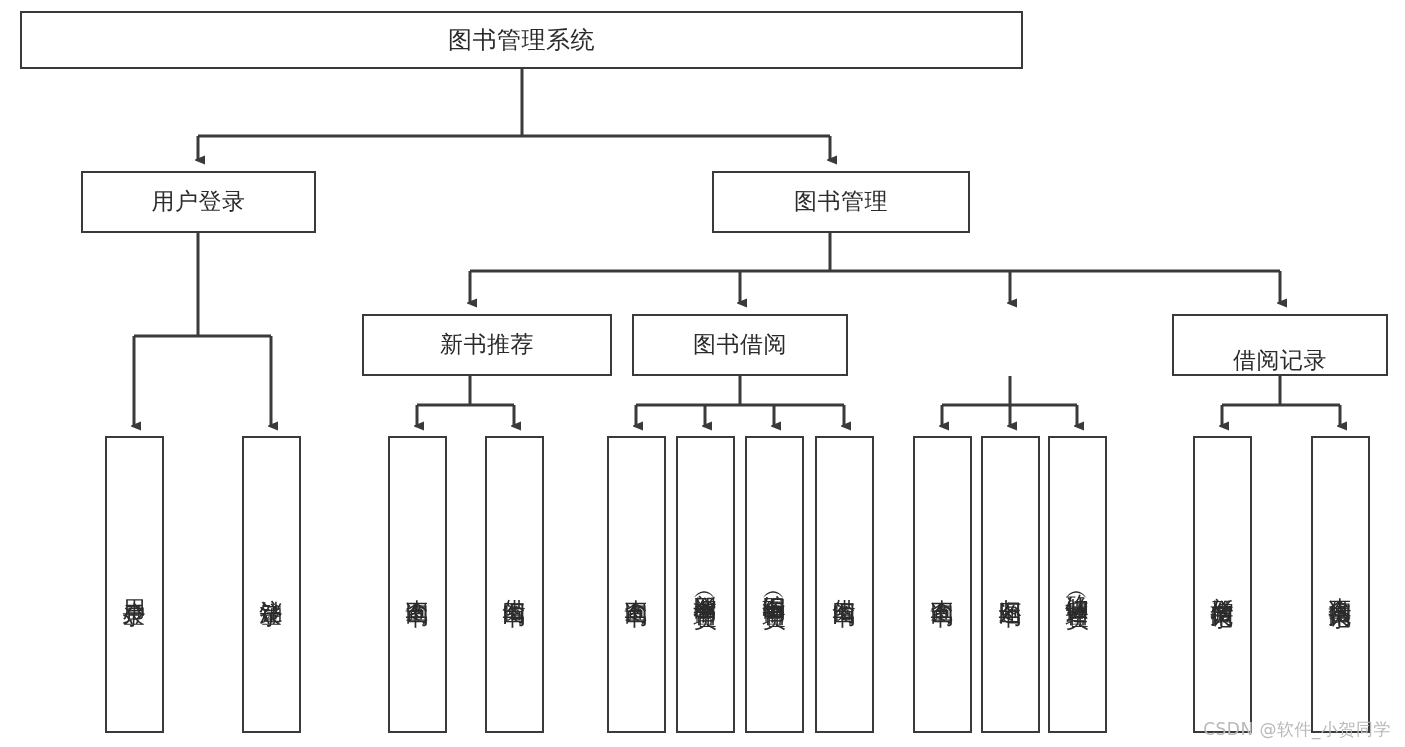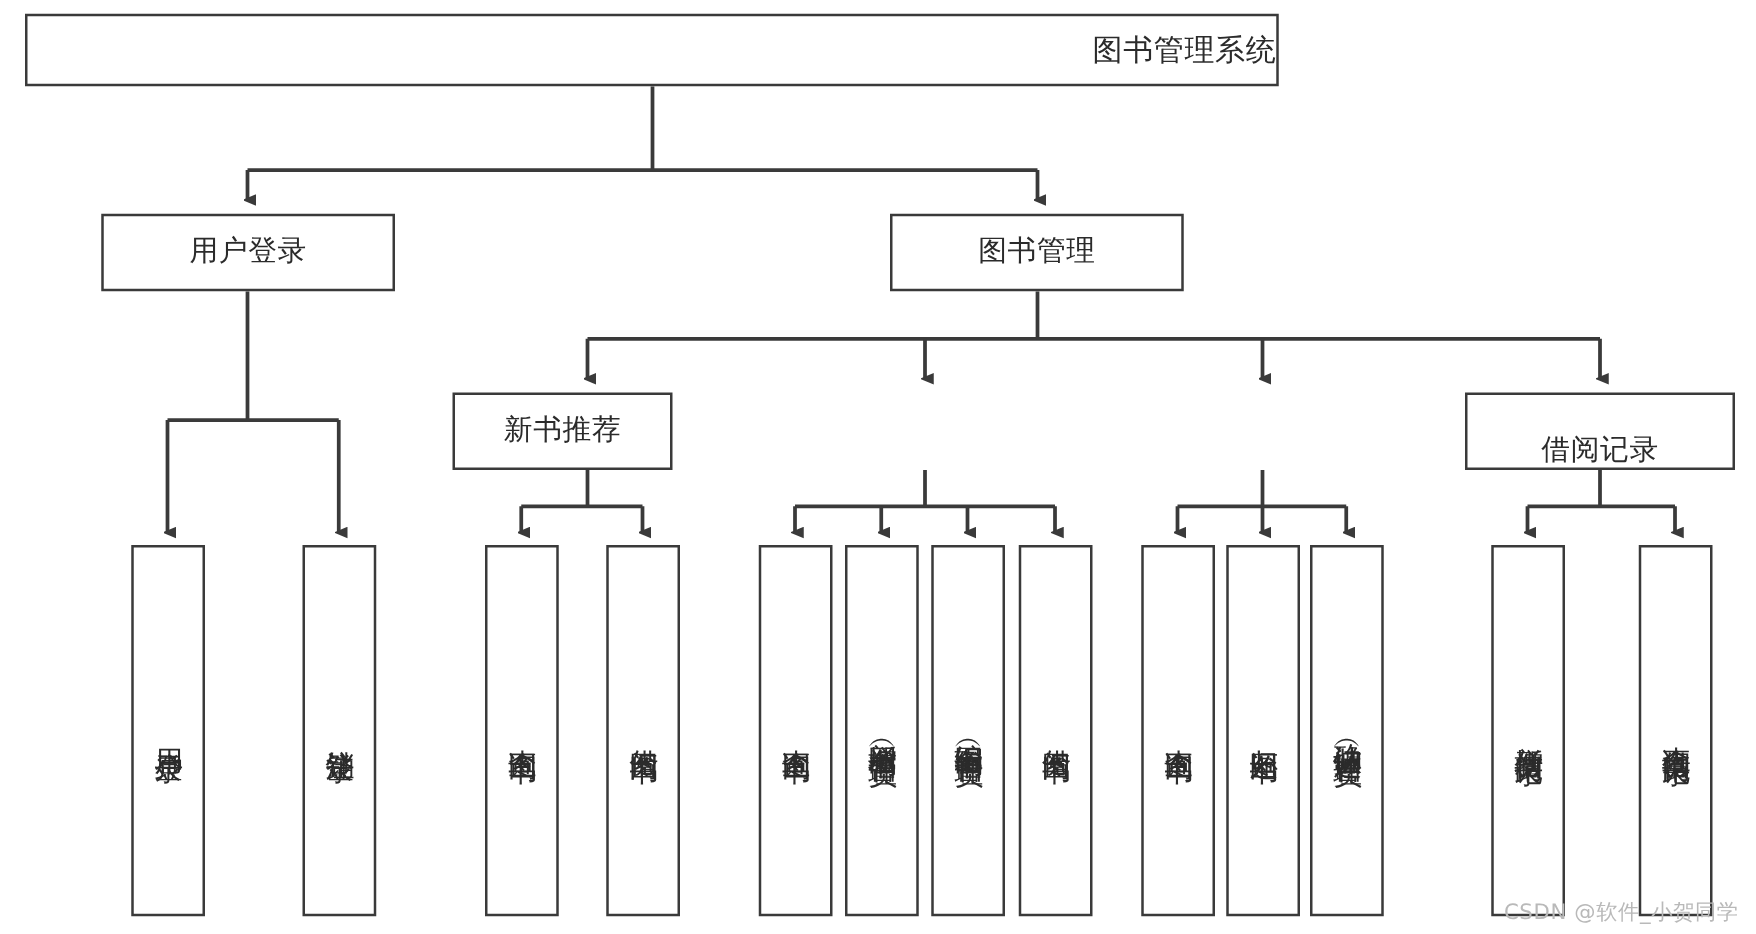--- a/index.html
+++ b/index.html
@@ -127,36 +127,39 @@
       <path d="M1010,405 L1010,426" marker-end="url(#arrow)"></path>
       <path d="M1077,405 L1077,426" marker-end="url(#arrow)"></path>
 
       <path d="M1280,376 L1280,405"></path>
       <path d="M1222,405 L1340,405"></path>
       <path d="M1222,405 L1222,426" marker-end="url(#arrow)"></path>
       <path d="M1340,405 L1340,426" marker-end="url(#arrow)"></path>
     </g>
   </svg>
 
-  <div class="node h" id="node-root" style="left:20px; top:11px; width:1003px; height:58px;justify-content:flex-end;">
+  <div class="node h" id="node-root" style="left:20px; top:11px; width:1003px; height:58px;">
     <span class="node-label">图书管理系统</span>
   </div>
 
   <div class="node h" id="node-user-login" style="left:81px; top:171px; width:235px; height:62px;">
     <span class="node-label">用户登录</span>
   </div>
 
-  <div class="node h" id="node-book-manage" style="left:712px; top:171px; width:235px; height:62px;">
+  <div class="node h" id="node-book-manage" style="left:712px; top:171px; width:258px; height:62px;">
     <span class="node-label">图书管理</span>
   </div>
 
-  <div class="node h" id="node-new-book-recommend" style="left:362px; top:314px; width:176px; height:62px;">
+  <div class="node h" id="node-new-book-recommend" style="left:362px; top:314px; width:250px; height:62px;">
     <span class="node-label">新书推荐</span>
   </div>
 
+  <div class="node h" id="node-book-borrow" style="left:632px; top:314px; width:216px; height:62px;">
+    <span class="node-label">图书借阅</span>
+  </div>
 
 
   <div class="node h" id="node-borrow-record" style="left:1172px; top:314px; width:216px; height:62px;align-items:flex-end;">
     <span class="node-label">借阅记录</span>
   </div>
 
   <div class="node v" style="left:105px; top:436px; width:59px; height:297px;">
     <span class="node-label">用户登录</span>
   </div>
 

